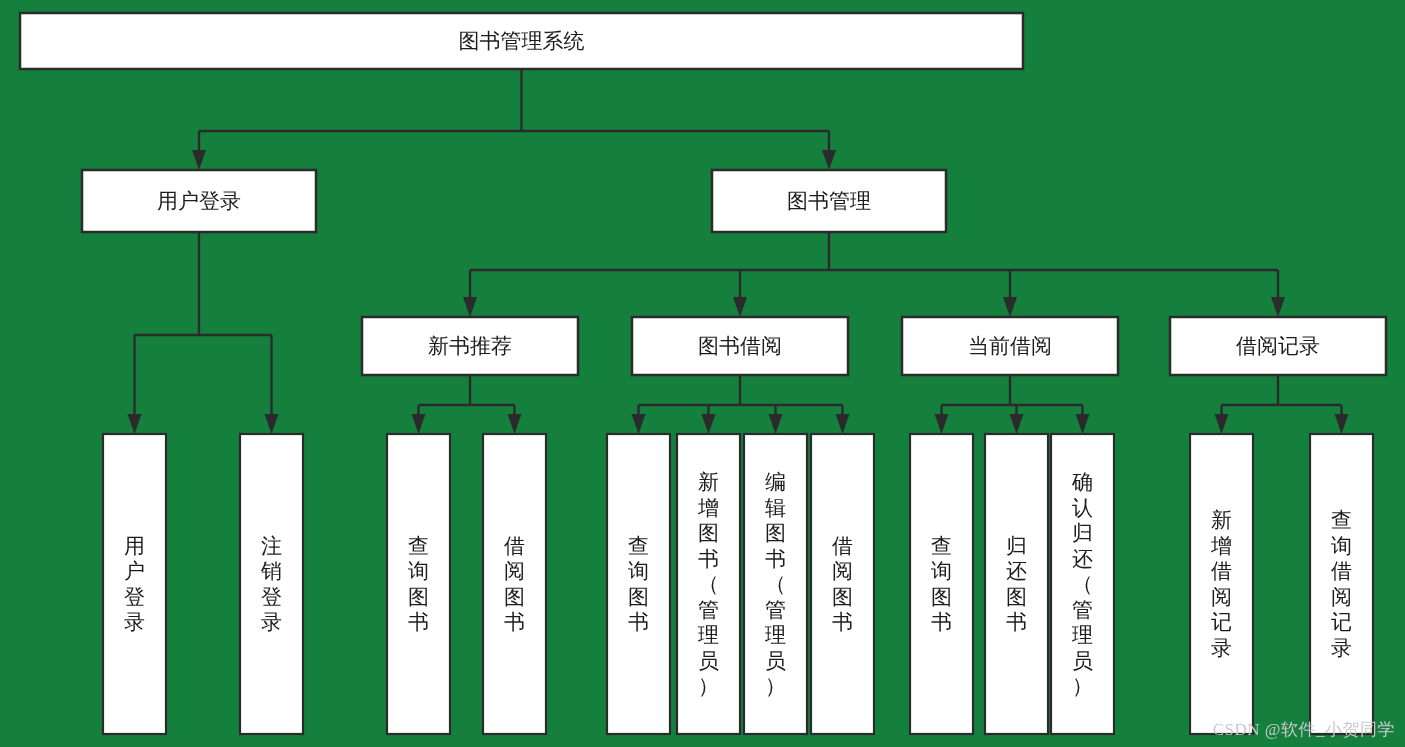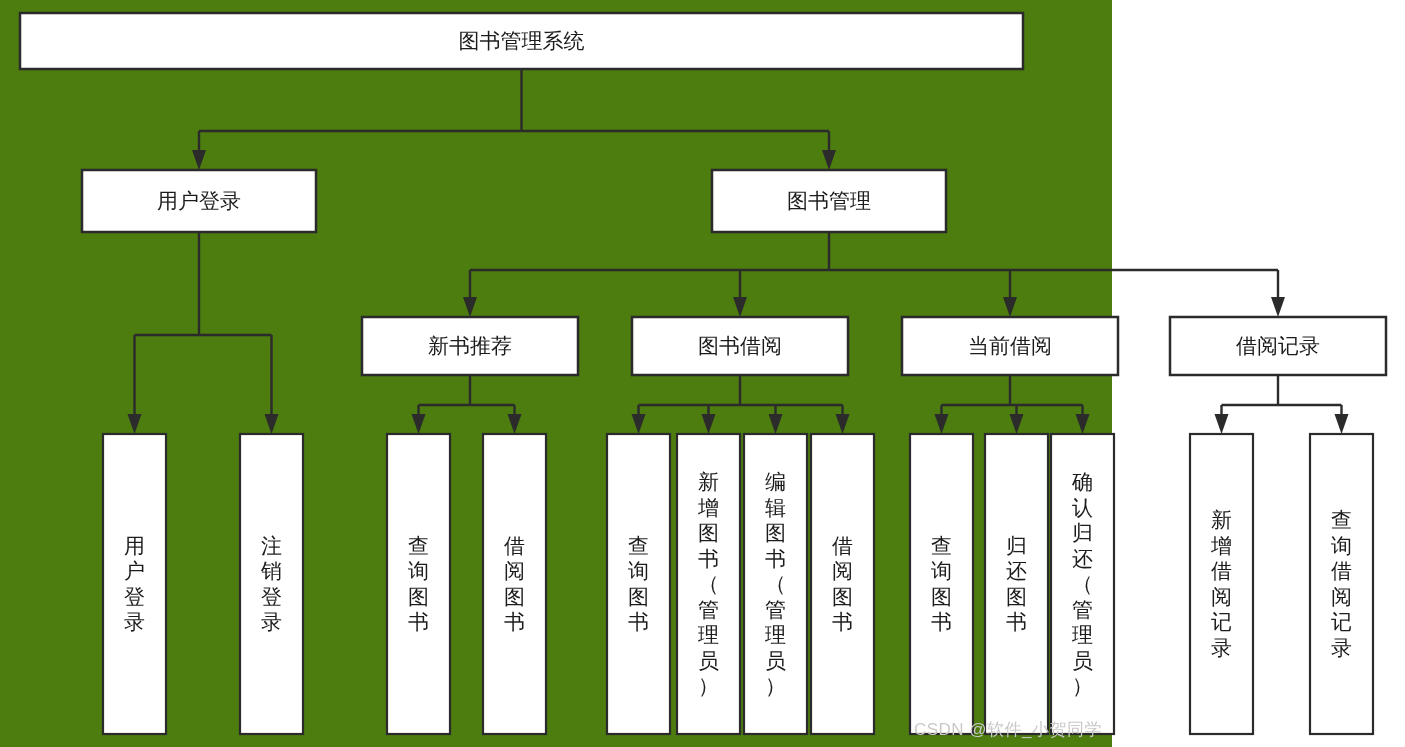--- a/index.html
+++ b/index.html
@@ -8,23 +8,23 @@
     background: #ffffff;
   }
   body {
     width: 1405px;
     height: 747px;
     overflow: hidden;
     font-family: "DejaVu Sans", "Liberation Sans", sans-serif;
   }
   #diagram-root {
     position: relative;
-    width: 1112px;
+    width: 1405px;
     height: 747px;
-    background: #4d7c0f;
+    background: #15803d;
   }
   svg#flow-svg {
     position: absolute;
     left: 0;
     top: 0;
     width: 1405px;
     height: 747px;
     display: block;
   }
   .node-box {
@@ -57,21 +57,21 @@
   .node-label-v {
     font-family: "DejaVu Sans", "Liberation Sans", sans-serif;
     font-size: 21px;
     fill: #1c1c1c;
     text-anchor: middle;
   }
   .watermark {
     position: absolute;
     right: 10px;
     bottom: 6px;
-    font-family: Liberation Sans, sans-serif;
+    font-family: Liberation Serif, serif;
     font-size: 17px;
     color: #c9c9c9;
     letter-spacing: 0.5px;
     white-space: nowrap;
     pointer-events: none;
   }
 </style>
 </head>
 <body>
 

